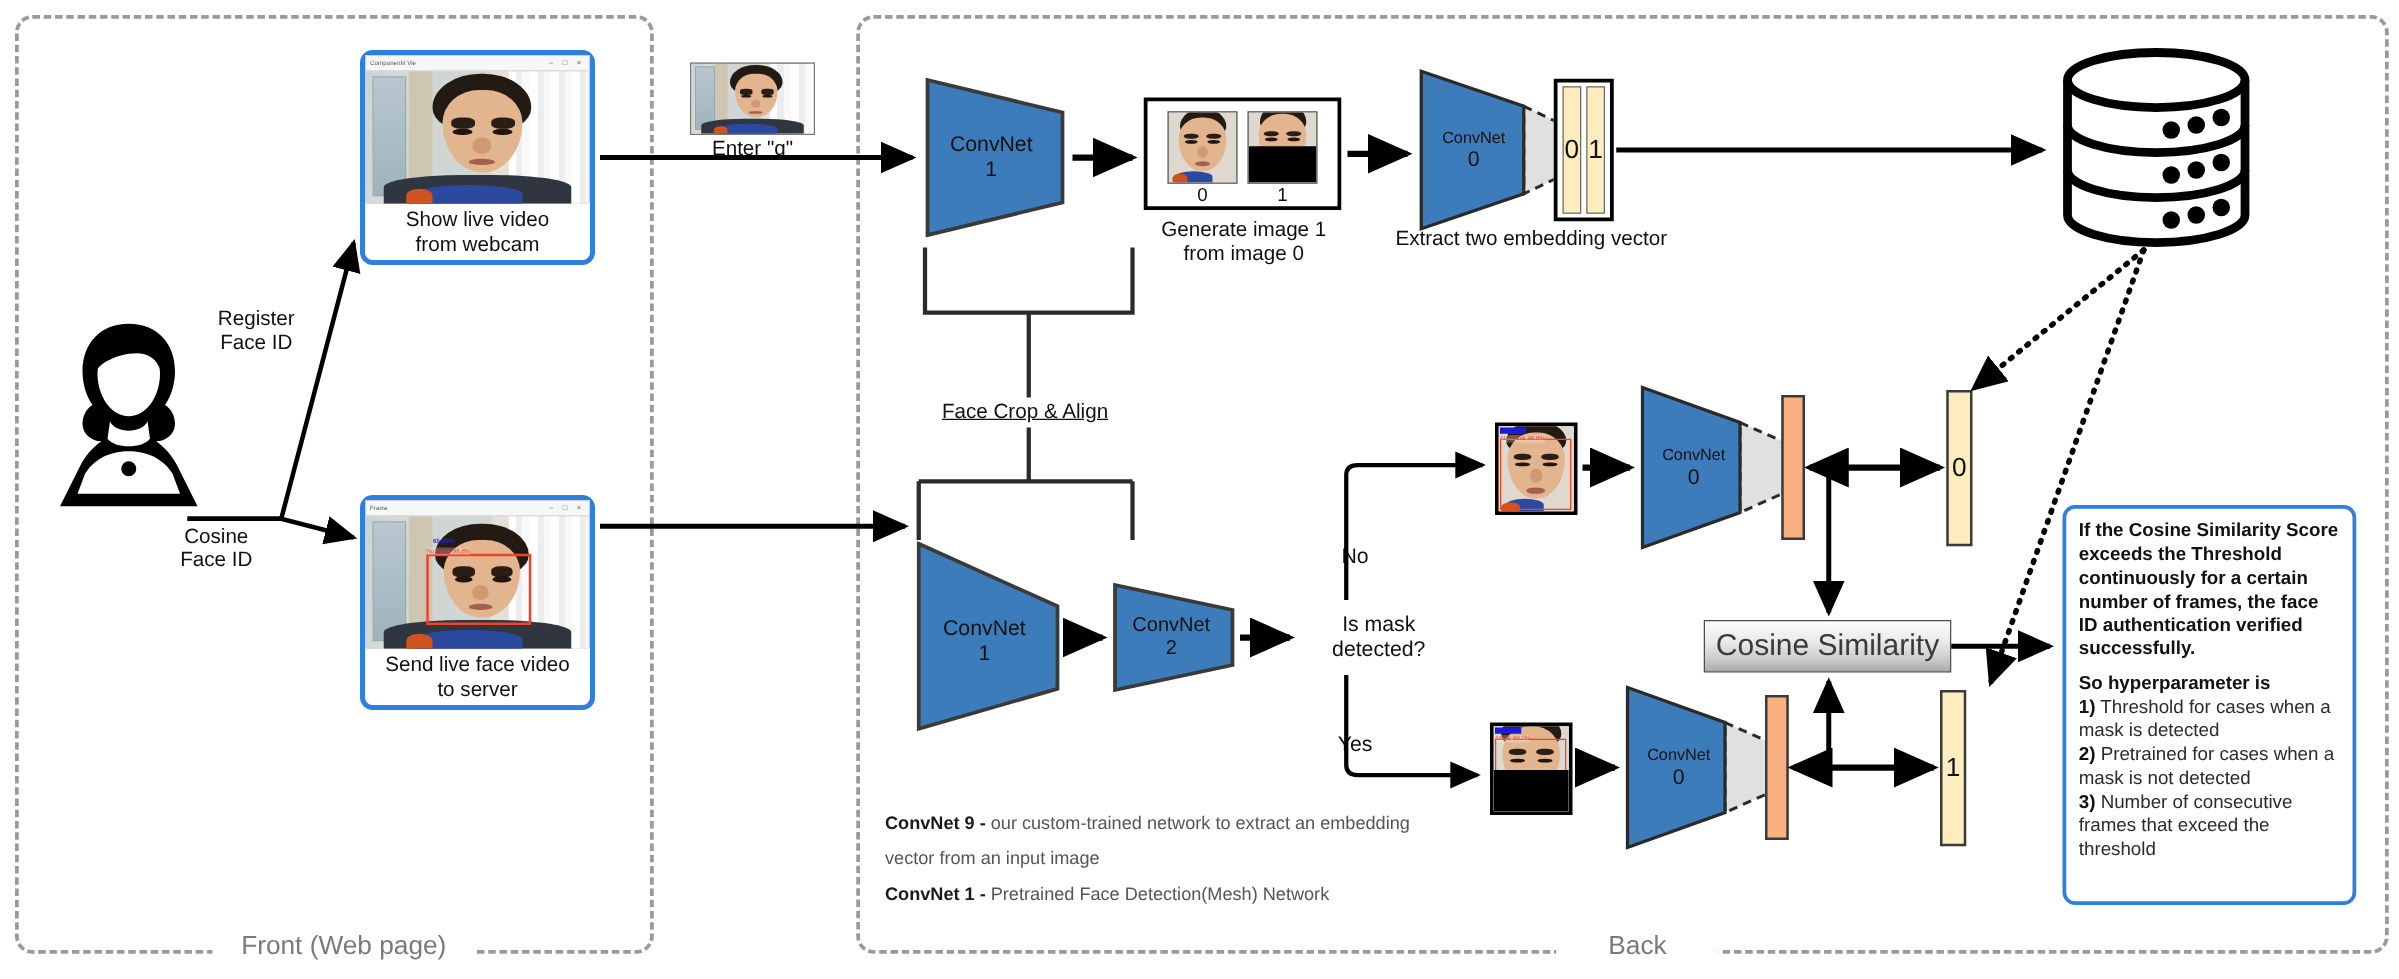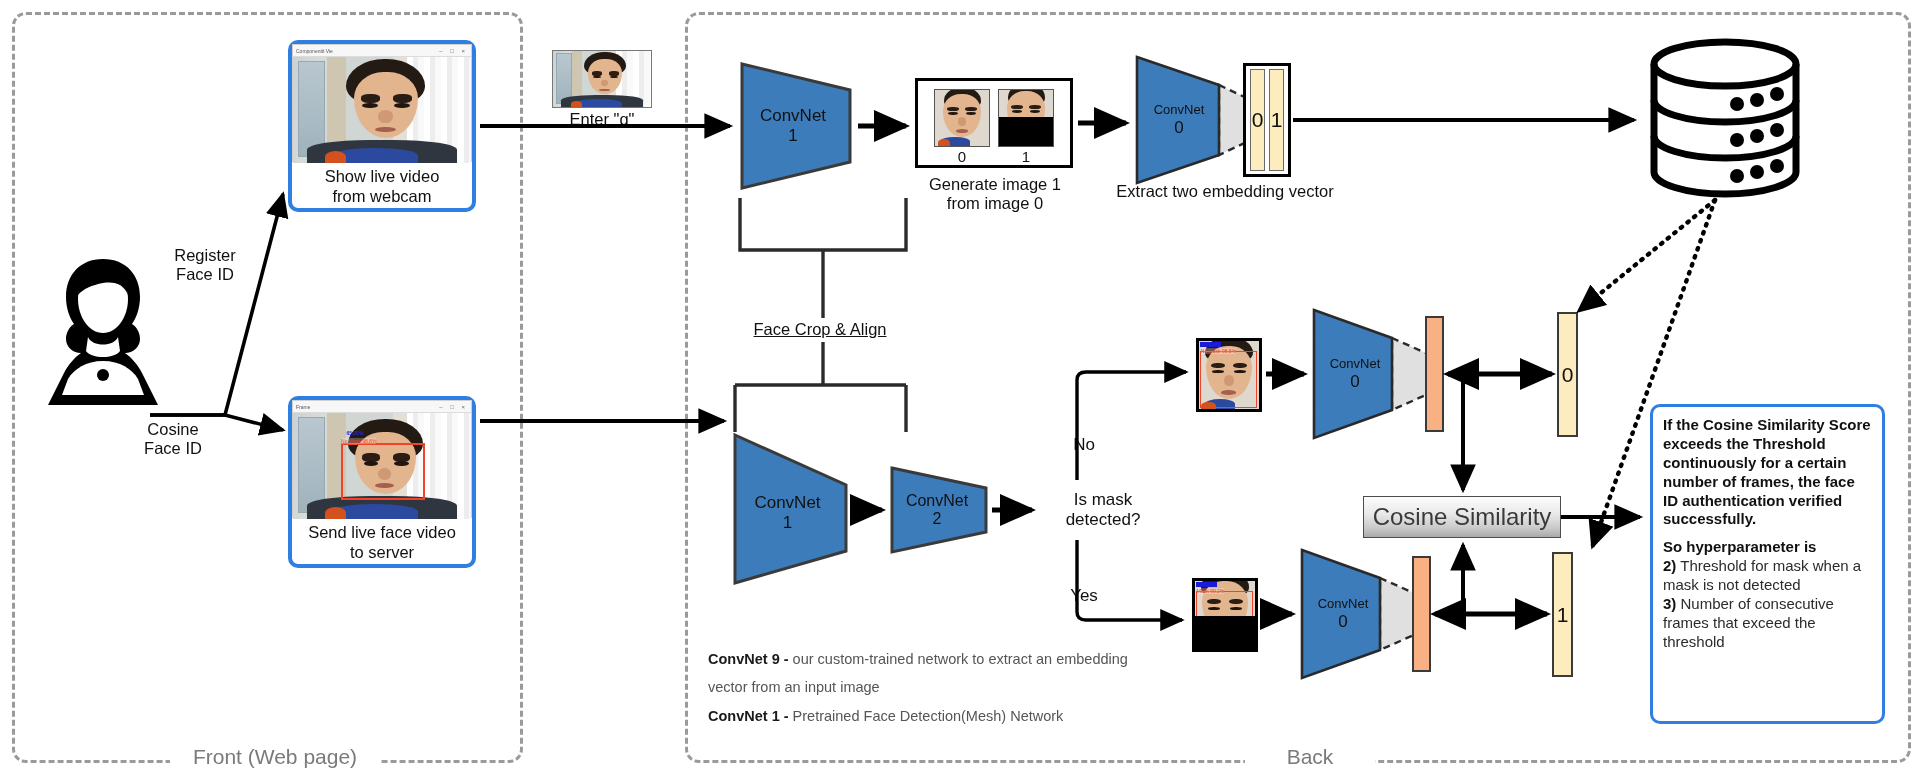--- a/index.html
+++ b/index.html
@@ -390,21 +390,24 @@
   <div class="vorange" style="left:1412px;top:556px;width:19px;height:116px;"></div>
   <div class="vsingle" style="left:1552px;top:552px;width:21px;height:125px;">1</div>
 
   <div class="cosbox" style="left:1363px;top:496px;width:198px;height:42px;">Cosine Similarity</div>
 
   <div class="note" style="left:1650px;top:404px;width:235px;height:320px;">
     <div style="font-weight:bold;color:#111;">If the Cosine Similarity Score exceeds the Threshold continuously for a certain number of frames, the face ID authentication verified successfully.</div>
     <div style="height:9px;"></div>
     <div class="hl">So hyperparameter is</div>
     <div>
-      <span class="hl">2)</span><span> Threshold for mask when a mask is not detected</span>
+      <span class="hl">1)</span><span> Threshold for cases when a mask is detected</span>
+    </div>
+    <div>
+      <span class="hl">2)</span><span> Pretrained for cases when a mask is not detected</span>
     </div>
     <div>
       <span class="hl">3)</span><span> Number of consecutive frames that exceed the threshold</span>
     </div>
   </div>
 
   <div class="legend" style="left:708px;top:645px;width:420px;">
     <div>
       <b>ConvNet 9 - </b><span>our custom-trained network to extract an embedding vector from an input image</span>
     </div>

